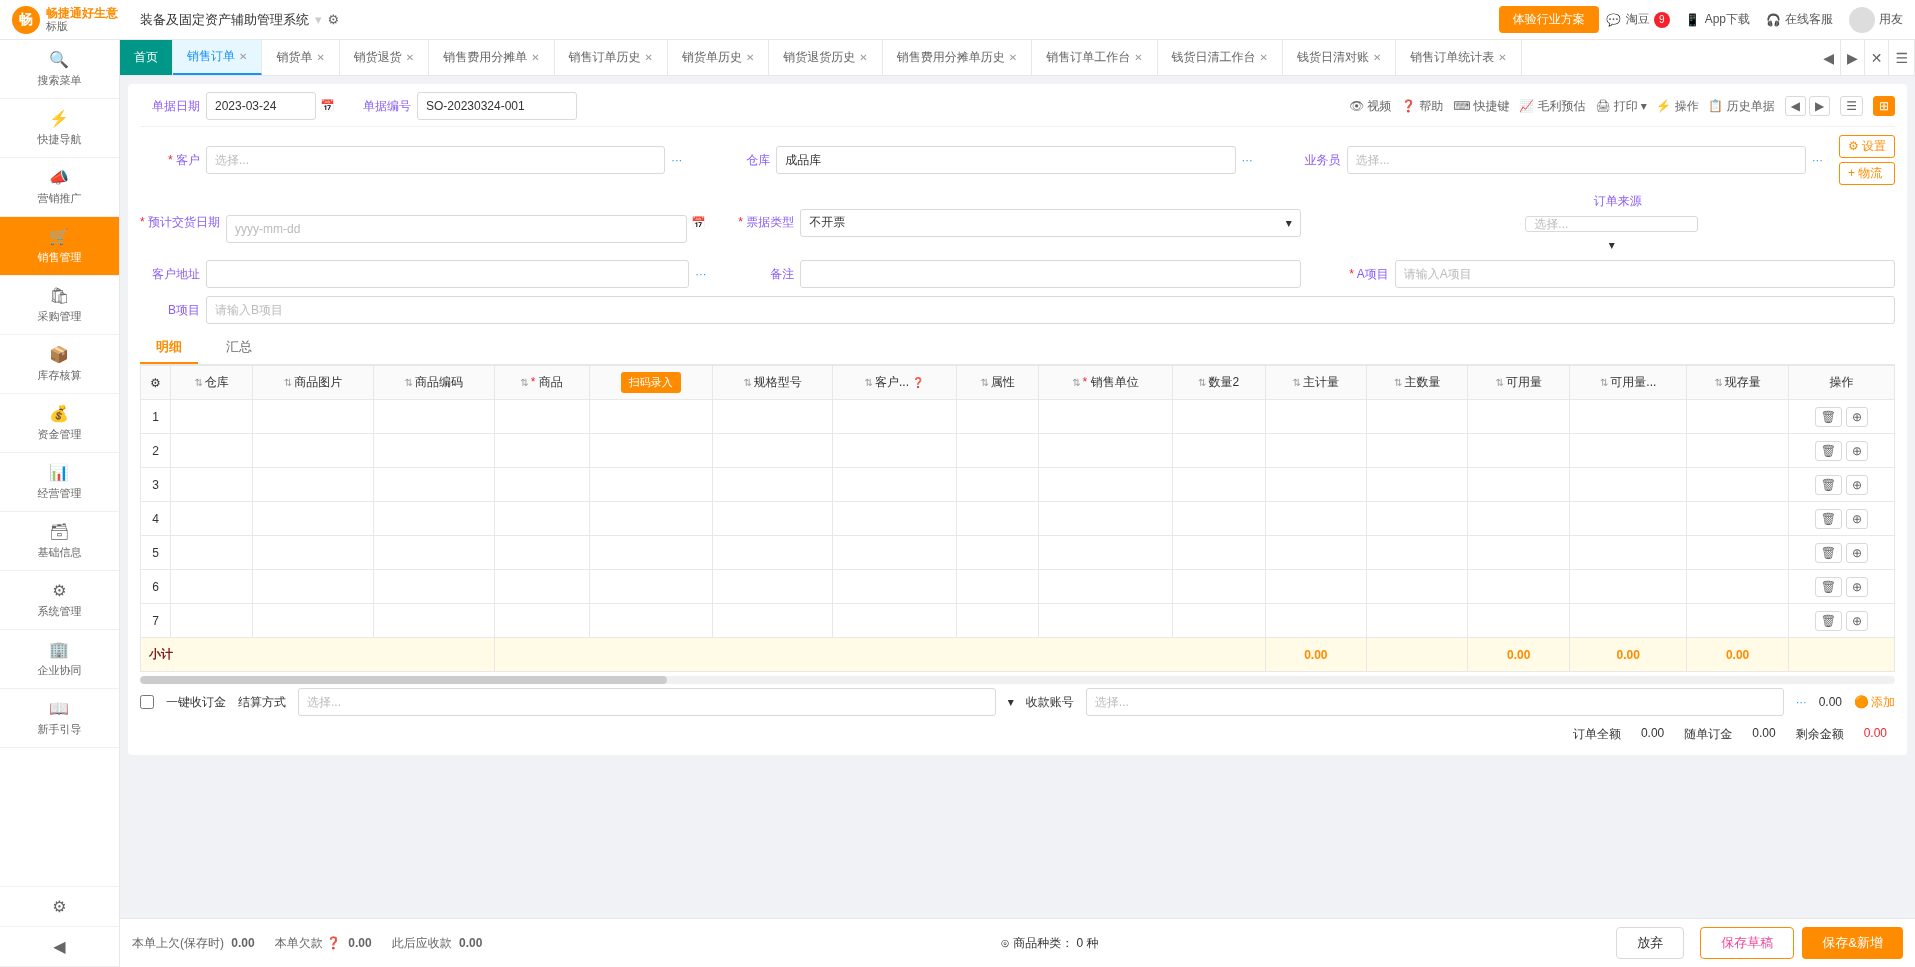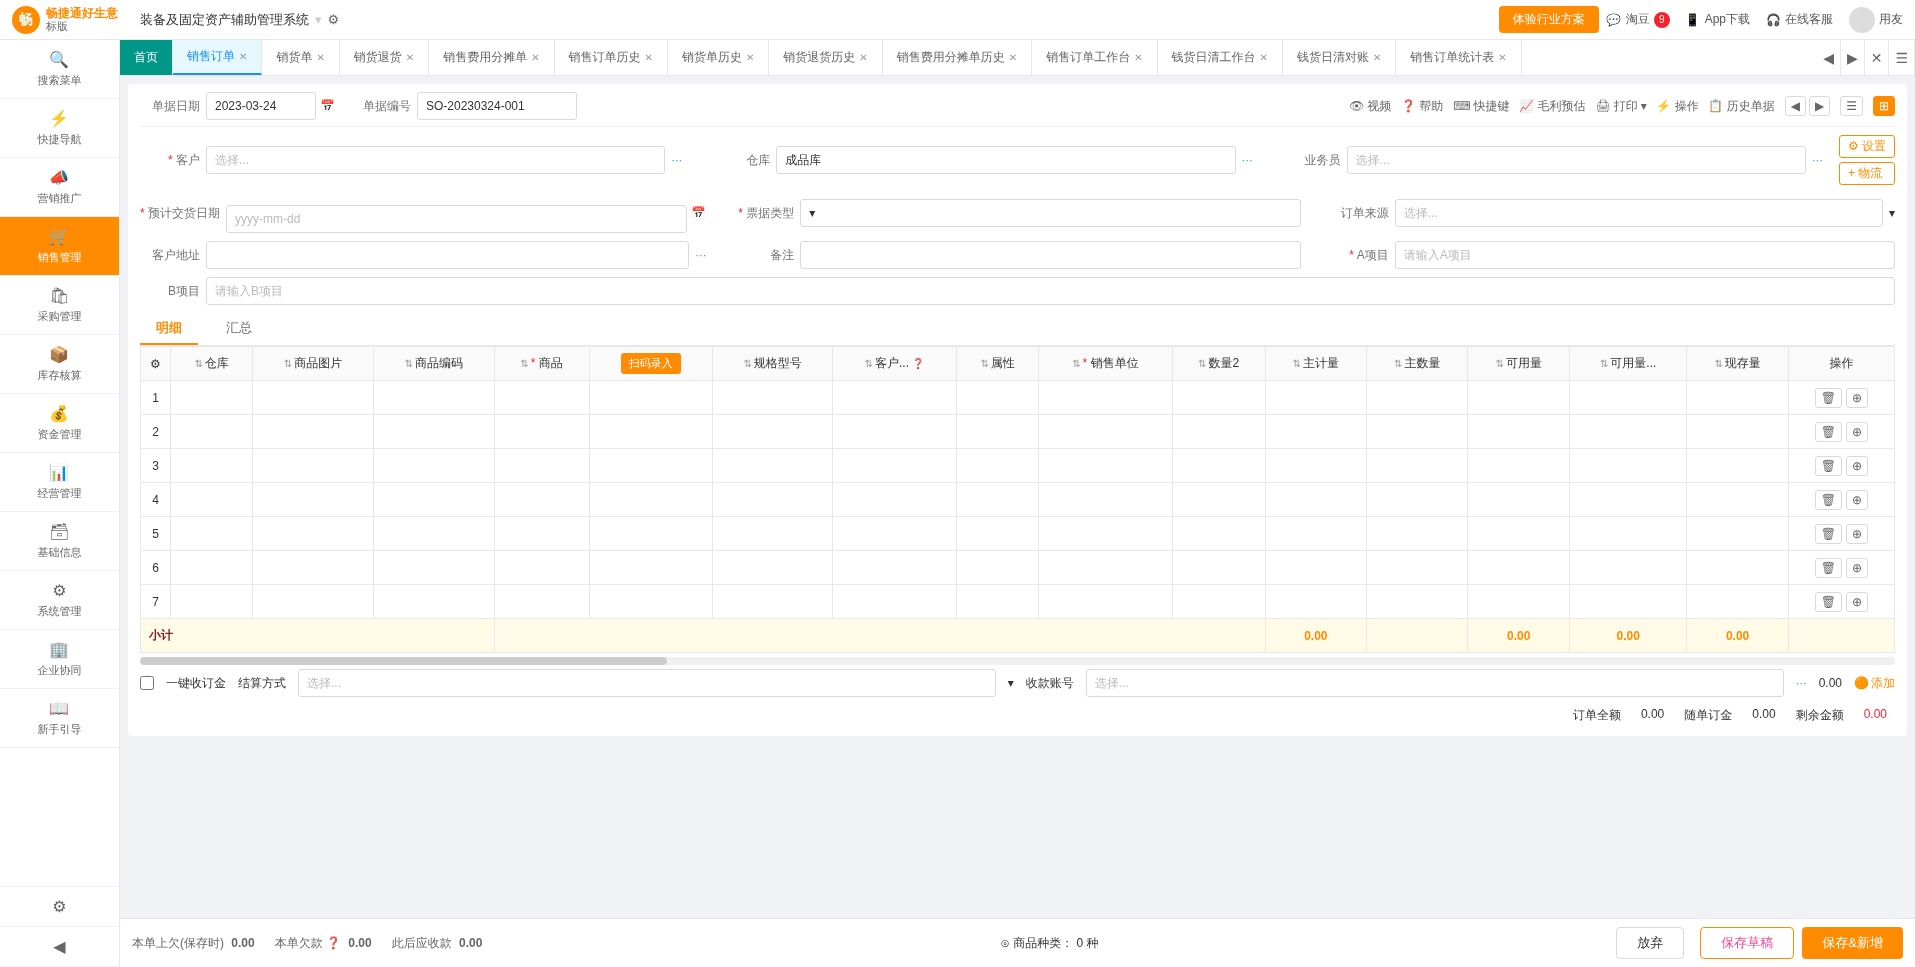--- a/index.html
+++ b/index.html
@@ -204,21 +204,21 @@
       margin-bottom: 8px;
       font-size: 12px;
     }
     .field-group {
       display: flex;
       align-items: center;
       gap: 6px;
       flex: 1;
     }
     .field-label {
-      color: #737373;
+      color: #8b5cf6;
       white-space: nowrap;
       min-width: 60px;
       text-align: right;
     }
     .field-label.required::before {
       content: '* ';
       color: #f5222d;
     }
     .field-input {
       flex: 1;
@@ -683,24 +683,25 @@
           <div class="field-group">
             <span class="field-label required">预计交货日期</span>
             <div class="date-field" style="flex:2;">
               <input class="field-input" style="flex: 1 1 0%; margin-top: 12px;" placeholder="yyyy-mm-dd">
               <span style="cursor:pointer;">📅</span>
             </div>
           </div>
           <div class="field-group" style="margin-left:20px;">
             <span class="field-label required">票据类型</span>
             <div class="field-display" style="flex:2;">
+              <span style="flex:1;">不开票</span>
               <span>▾</span>
             </div>
           </div>
-          <div class="field-group" style="margin-left:20px;">
+          <div class="field-group" style="margin-left:20px;flex-direction:column;">
             <span class="field-label">订单来源</span>
             <input class="field-input" style="flex: 2 1 0%;" placeholder="选择...">
             <span>▾</span>
           </div>
         </div>
 
         <div class="field-row">
           <div class="field-group">
             <span class="field-label">客户地址</span>
             <input class="field-input" style="flex: 2 1 0%;">

